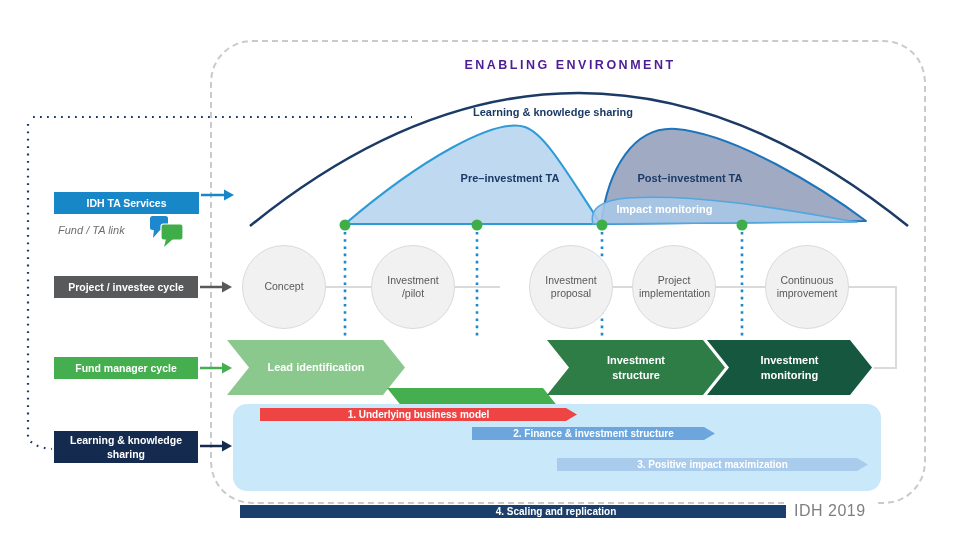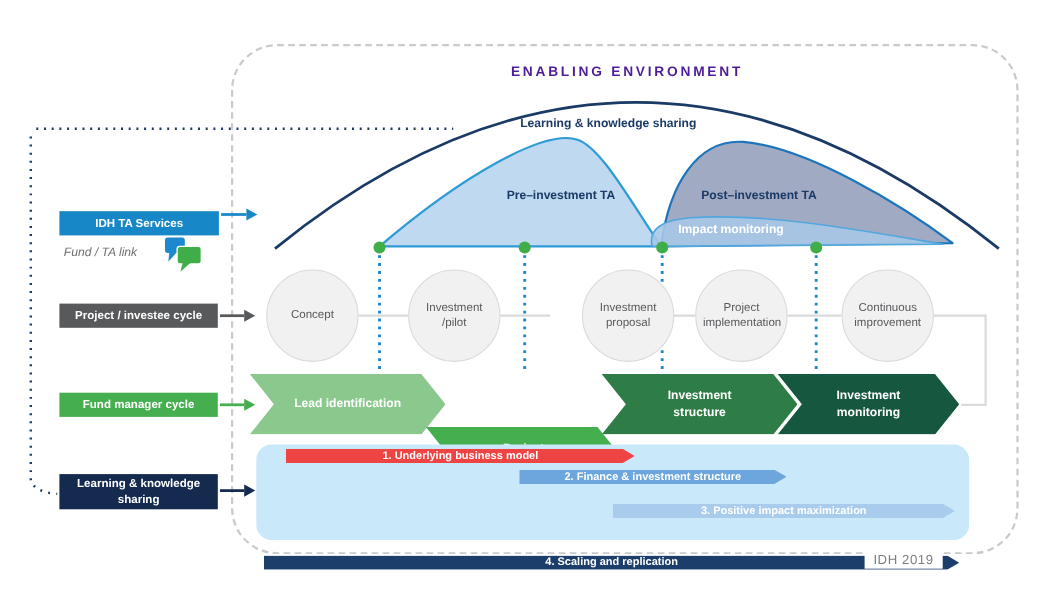--- a/index.html
+++ b/index.html
@@ -55,21 +55,21 @@
 
   
   .navy-label { color:#1B3A66; font-size:11px; font-weight:bold; text-align:center; line-height:1.3; }
   #lbl-learning { left:453px; top:105px; width:200px; }
   #lbl-pre  { left:430px; top:171px; width:160px; }
   #lbl-post { left:610px; top:171px; width:160px;text-align:center; }
   #lbl-impact { left:602px; top:203px; width:125px; color:#fff; font-size:11px;
     font-weight:bold; text-align:center; }
 
   #credit { left:786px; top:501px; background:#fff; padding:1px 8px;
-    color:#7D7F82; font-size:12px; letter-spacing:0.5px; }
+    color:#7D7F82; font-size:16px; letter-spacing:0.5px; }
 
   svg.overlay { position:absolute; left:0; top:0; pointer-events:none; }
 </style>
 </head>
 <body>
 
 <div id="canvas">
 
   <div class="abs" id="env-border"></div>
   <div class="abs" id="env-title">ENABLING ENVIRONMENT</div>

